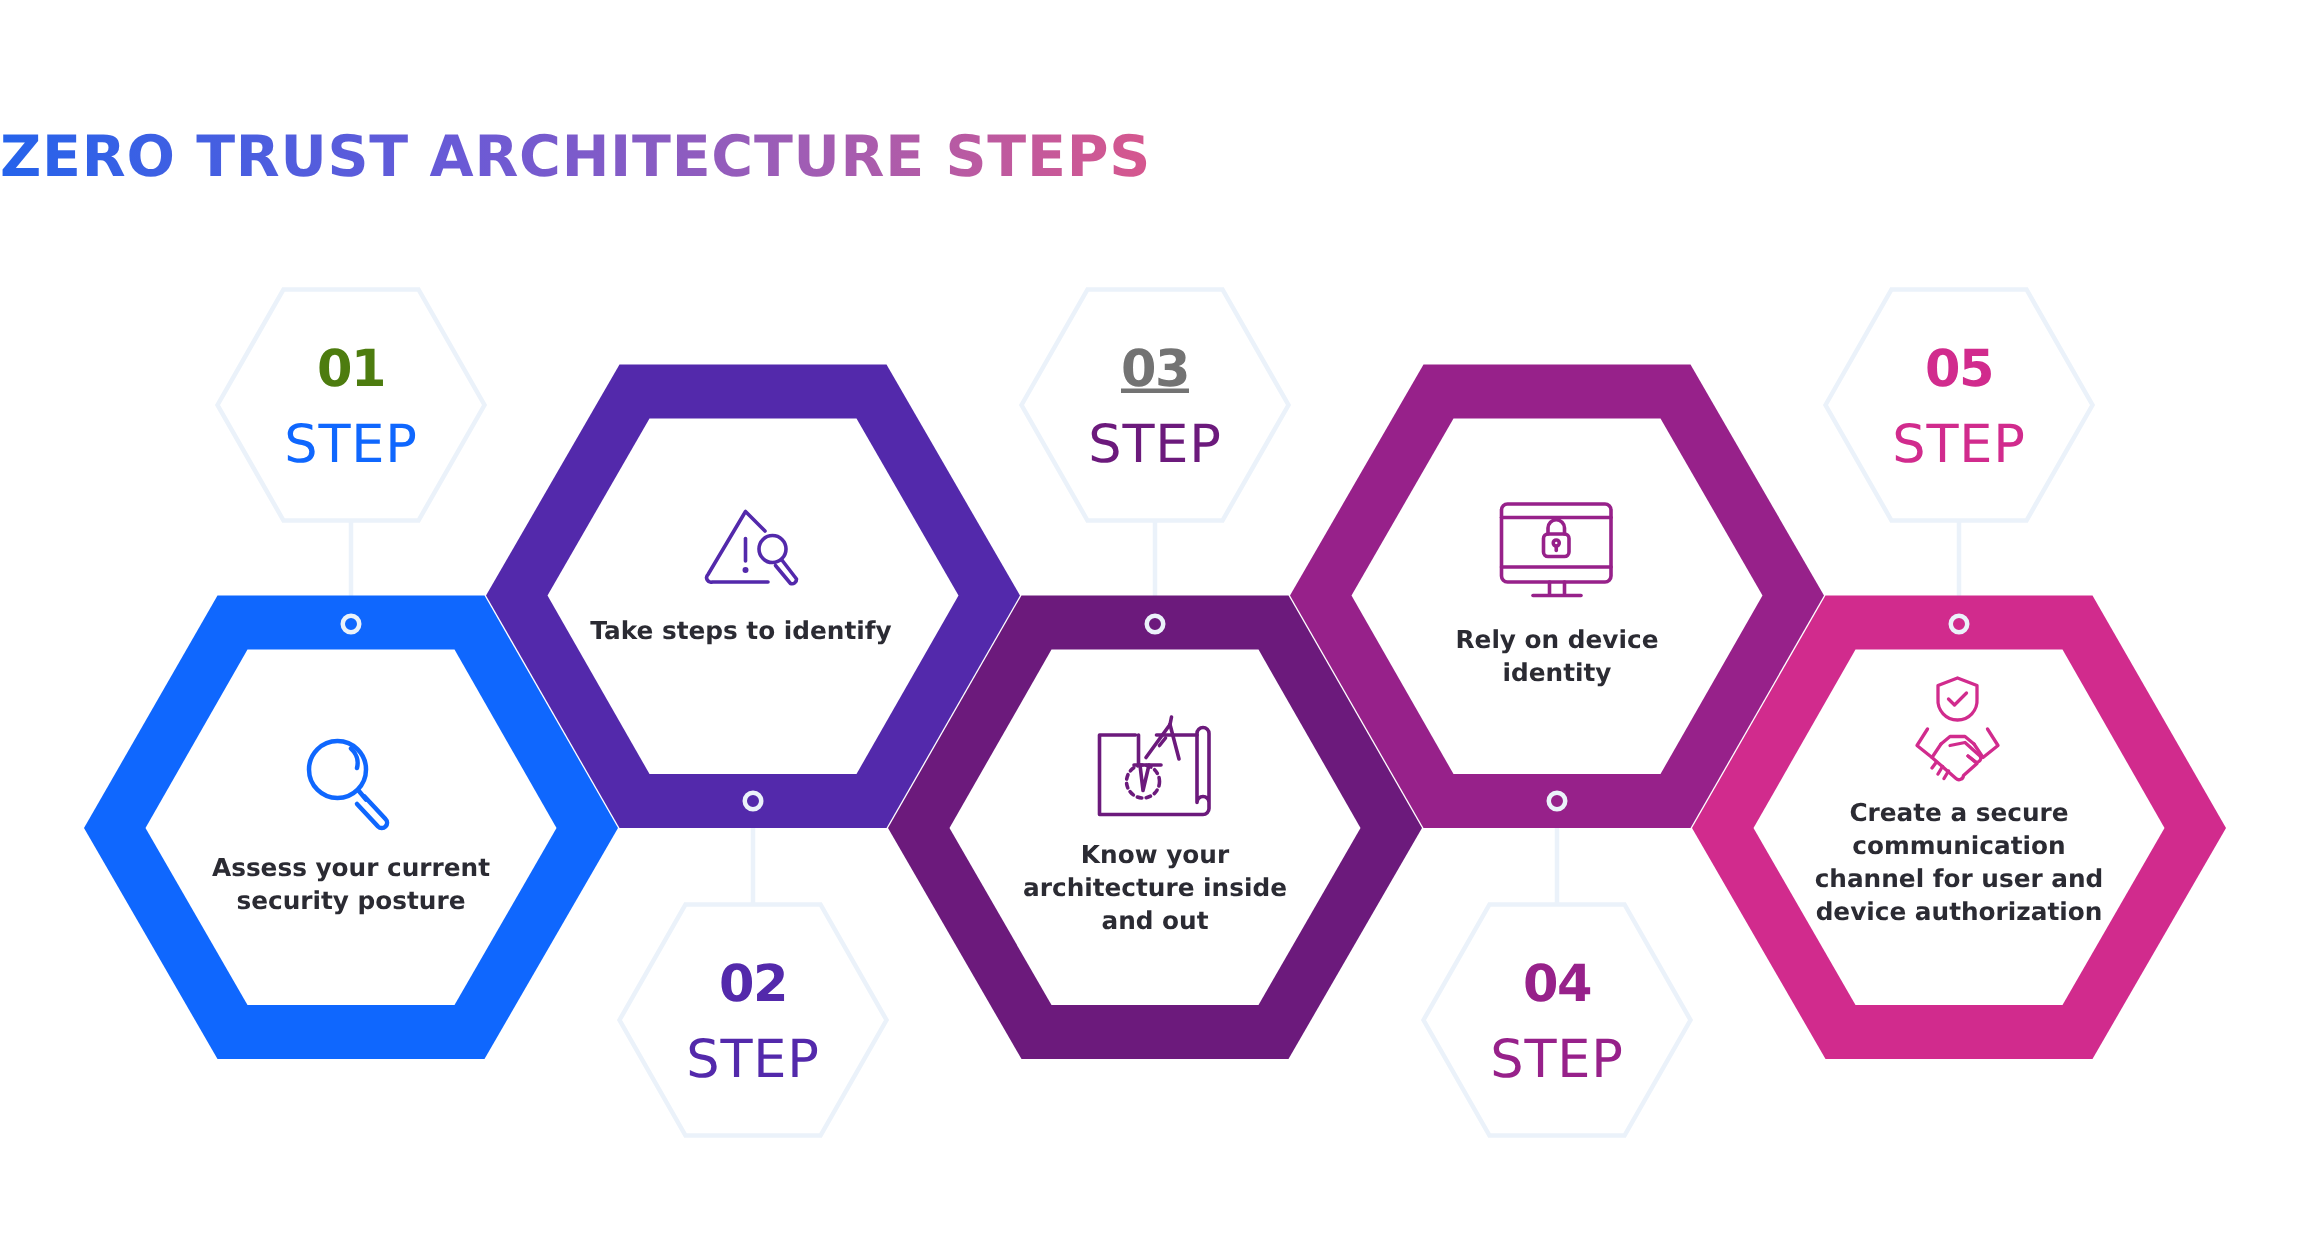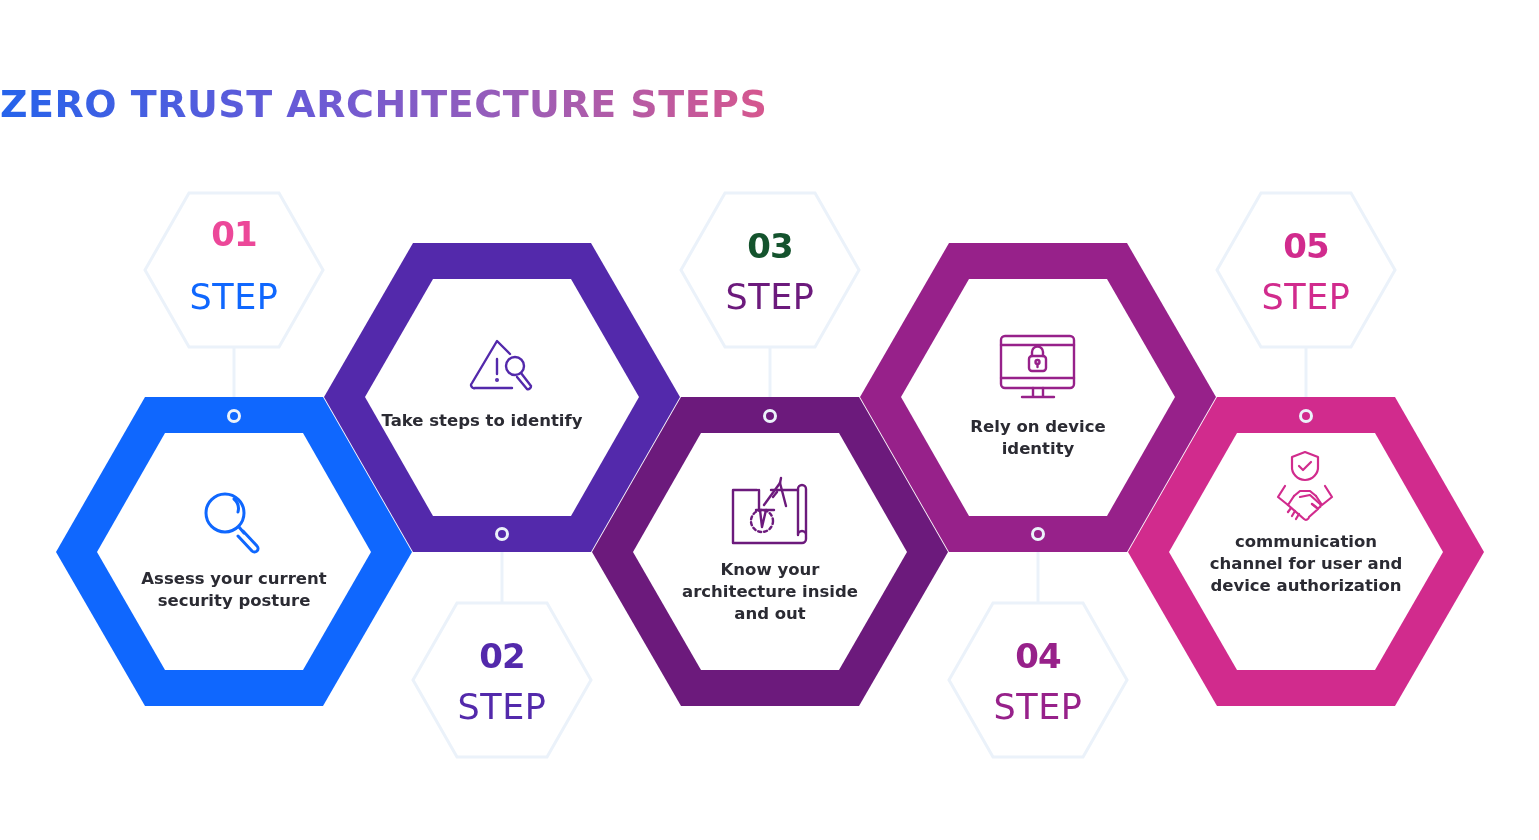--- a/index.html
+++ b/index.html
@@ -119,47 +119,48 @@
     <path d="M1299 466 L1303 470 L1311 462"></path>
     <path d="M1285 486 L1278 497 L1288 505 L1294 496"></path>
     <path d="M1325 486 L1332 497 L1322 505 L1316 496"></path>
     <path d="M1294 496 L1300 491 L1310 491 L1316 496"></path>
     <path d="M1300 497 L1310 495 L1320 504 A2.5 2.5 0 0 1 1316 507 L1312 504"></path>
     <path d="M1288 505 L1304 519 A3 3 0 0 0 1309 517 L1318 509 L1312 504"></path>
     <path d="M1291 508 L1288 512 M1295 511 L1292 516 M1299 514 L1296 519"></path>
   </g>
 </svg>
 
-<div class="step-num" style="left:145px; top:214px; color:#ec4899;">01</div>
+<div class="step-num" style="left:145px; top:226px; color:#4d7c0f;">01</div>
 <div class="step-word" style="left:145px; top:277px; color:#0F67FE;">STEP</div>
 <div class="desc" style="left:124px; top:568px;">
   <span>Assess your current</span>
   <span>security posture</span>
 </div>
 
 <div class="step-num" style="left:413px; top:636px; color:#5329AB;">02</div>
 <div class="step-word" style="left:413px; top:687px; color:#5329AB;">STEP</div>
-<div class="desc" style="left:360px; top:410px; width:244px;">
+<div class="desc" style="left:372px; top:410px; width:244px;">
   <span>Take steps to identify</span>
 </div>
 
-<div class="step-num" style="left:681px; top:226px; color:#14532d;">03</div>
+<div class="step-num" style="left:681px; top:226px; color:#737373;text-decoration:underline;">03</div>
 <div class="step-word" style="left:681px; top:277px; color:#6C1A7C;">STEP</div>
 <div class="desc" style="left:660px; top:559px;">
   <span>Know your</span>
   <span>architecture inside</span>
   <span>and out</span>
 </div>
 
 <div class="step-num" style="left:949px; top:636px; color:#97218A;">04</div>
 <div class="step-word" style="left:949px; top:687px; color:#97218A;">STEP</div>
 <div class="desc" style="left:928px; top:416px;">
   <span>Rely on device</span>
   <span>identity</span>
 </div>
 
 <div class="step-num" style="left:1217px; top:226px; color:#D12B8D;">05</div>
 <div class="step-word" style="left:1217px; top:277px; color:#D12B8D;">STEP</div>
 <div class="desc" style="left:1186px; top:531px; width:240px;">
+  <span>Create a secure</span>
   <span>communication</span>
   <span>channel for user and</span>
   <span>device authorization</span>
 </div>
 
 </body></html>

